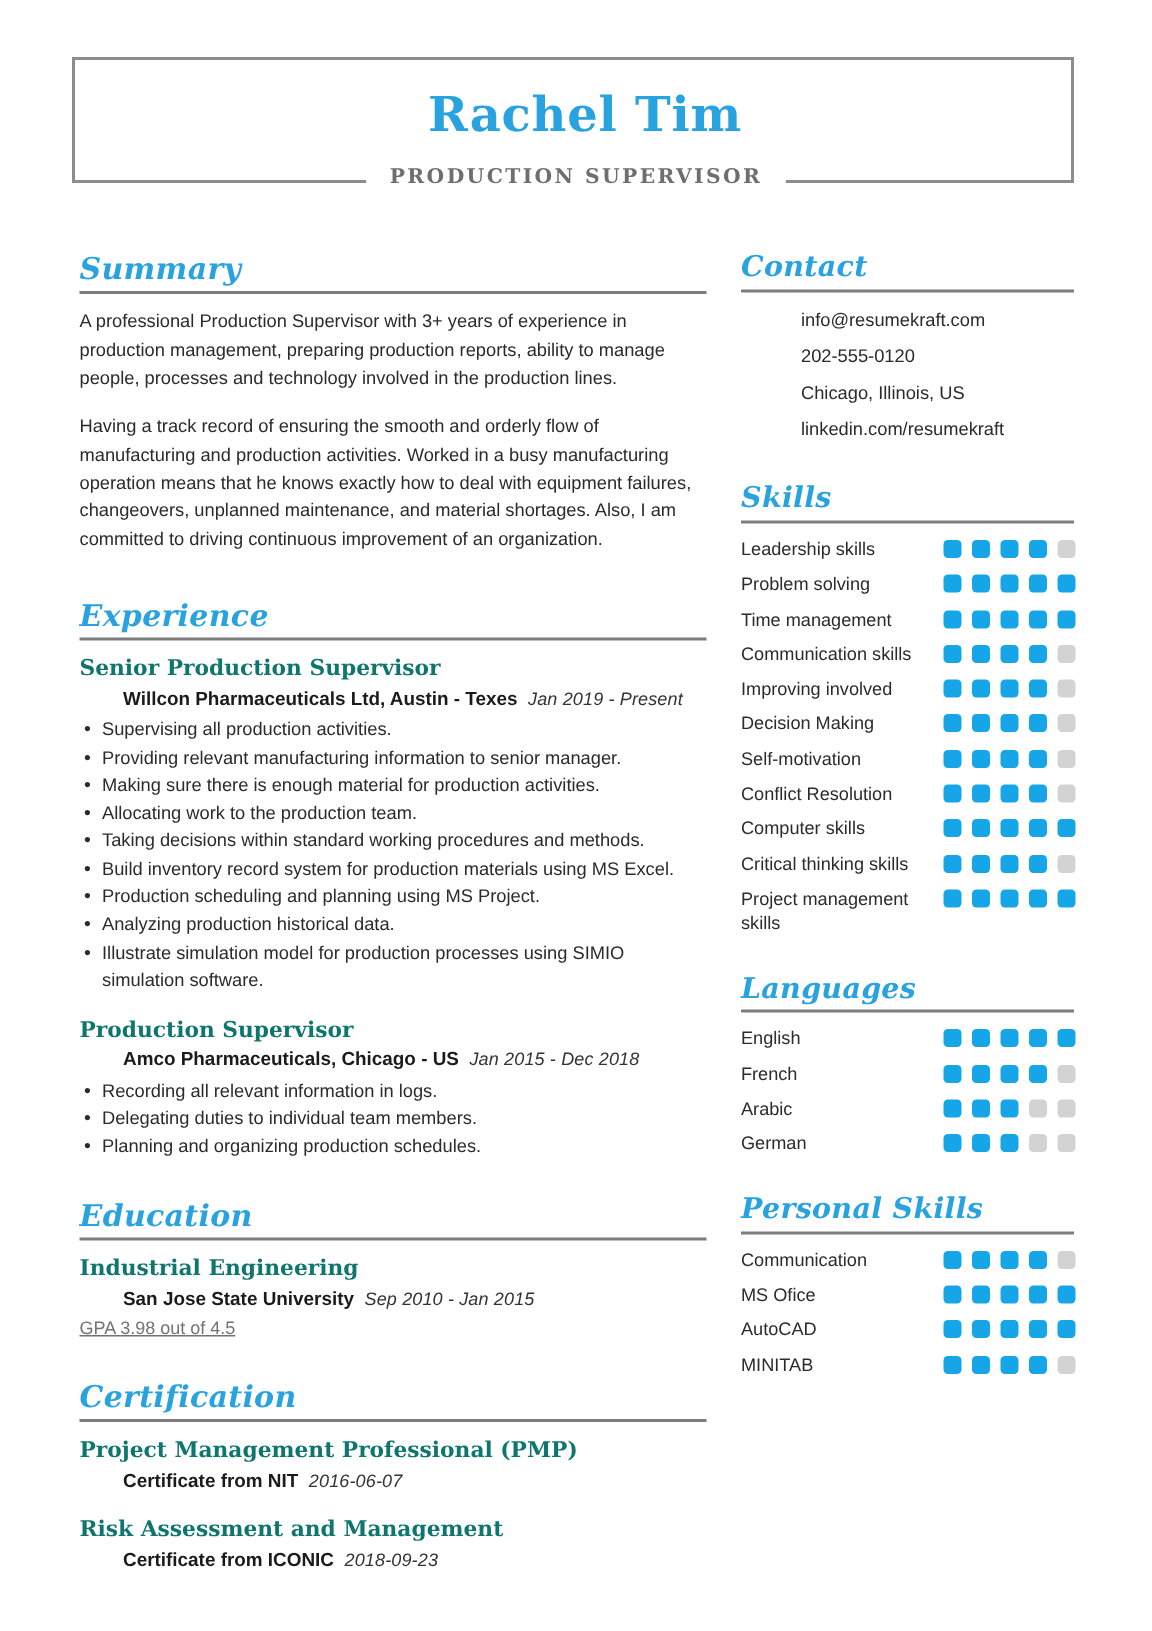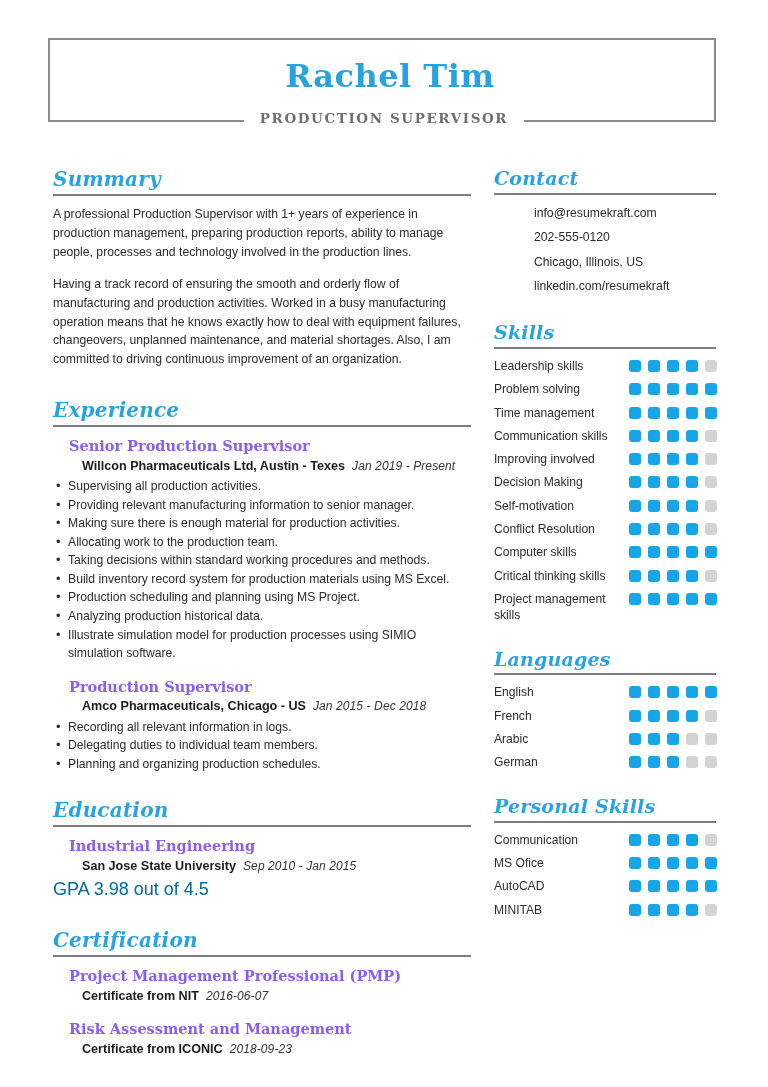--- a/index.html
+++ b/index.html
@@ -106,45 +106,45 @@
     color: #2b2b2b;
     margin: 0 0 13px 0;
   }
   .para:last-child { margin-bottom: 12px; }
 
   .entry { margin-bottom: 2px; }
   .entry-title {
     font-family: "DejaVu Serif", "Liberation Serif", serif;
     font-weight: bold;
     font-size: 14.5px;
-    color: #8b5cf6;
+    color: #0f766e;
     line-height: 1.35;
-    margin-left: 16px;
   }
   .entry-sub {
     font-size: 12.6px;
     font-weight: bold;
     color: #1b1b1b;
     line-height: 1.45;
     margin-top: 1px;
     margin-left: 29px;
   }
   .entry-date {
     font-style: italic;
     font-weight: normal;
     font-size: 12px;
     color: #333;
     margin-left: 7px;
     letter-spacing: 0.1px;
   }
   .entry-extra {
-    font-size: 18px;
-    color: #0369a1;
+    font-size: 12px;
+    color: #737373;
     line-height: 1.5;
     margin-top: 1px;
+    text-decoration: underline;
   }
   ul.bullets {
     list-style: none;
     margin: 2px 0 0 0;
     padding: 0;
   }
   ul.bullets li {
     font-size: 12.2px;
     line-height: 1.52;
     color: #2b2b2b;
@@ -214,21 +214,21 @@
   </div>
   <div class="job-title-wrap">
     <span class="job-title">PRODUCTION SUPERVISOR</span>
   </div>
 
   <div class="col-left">
 
     <div class="sec">
       <div class="sec-title">Summary</div>
       <div class="sec-rule"></div>
-      <p class="para">A professional Production Supervisor with 1+ years of experience in production management, preparing production reports, ability to manage people, processes and technology involved in the production lines.</p>
+      <p class="para">A professional Production Supervisor with 3+ years of experience in production management, preparing production reports, ability to manage people, processes and technology involved in the production lines.</p>
       <p class="para">Having a track record of ensuring the smooth and orderly flow of manufacturing and production activities. Worked in a busy manufacturing operation means that he knows exactly how to deal with equipment failures, changeovers, unplanned maintenance, and material shortages. Also, I am  committed to driving continuous improvement of an organization.</p>
     </div>
 
     <div class="gap-md"></div>
 
     <div class="sec">
       <div class="sec-title">Experience</div>
       <div class="sec-rule"></div>
 
       <div class="entry">

